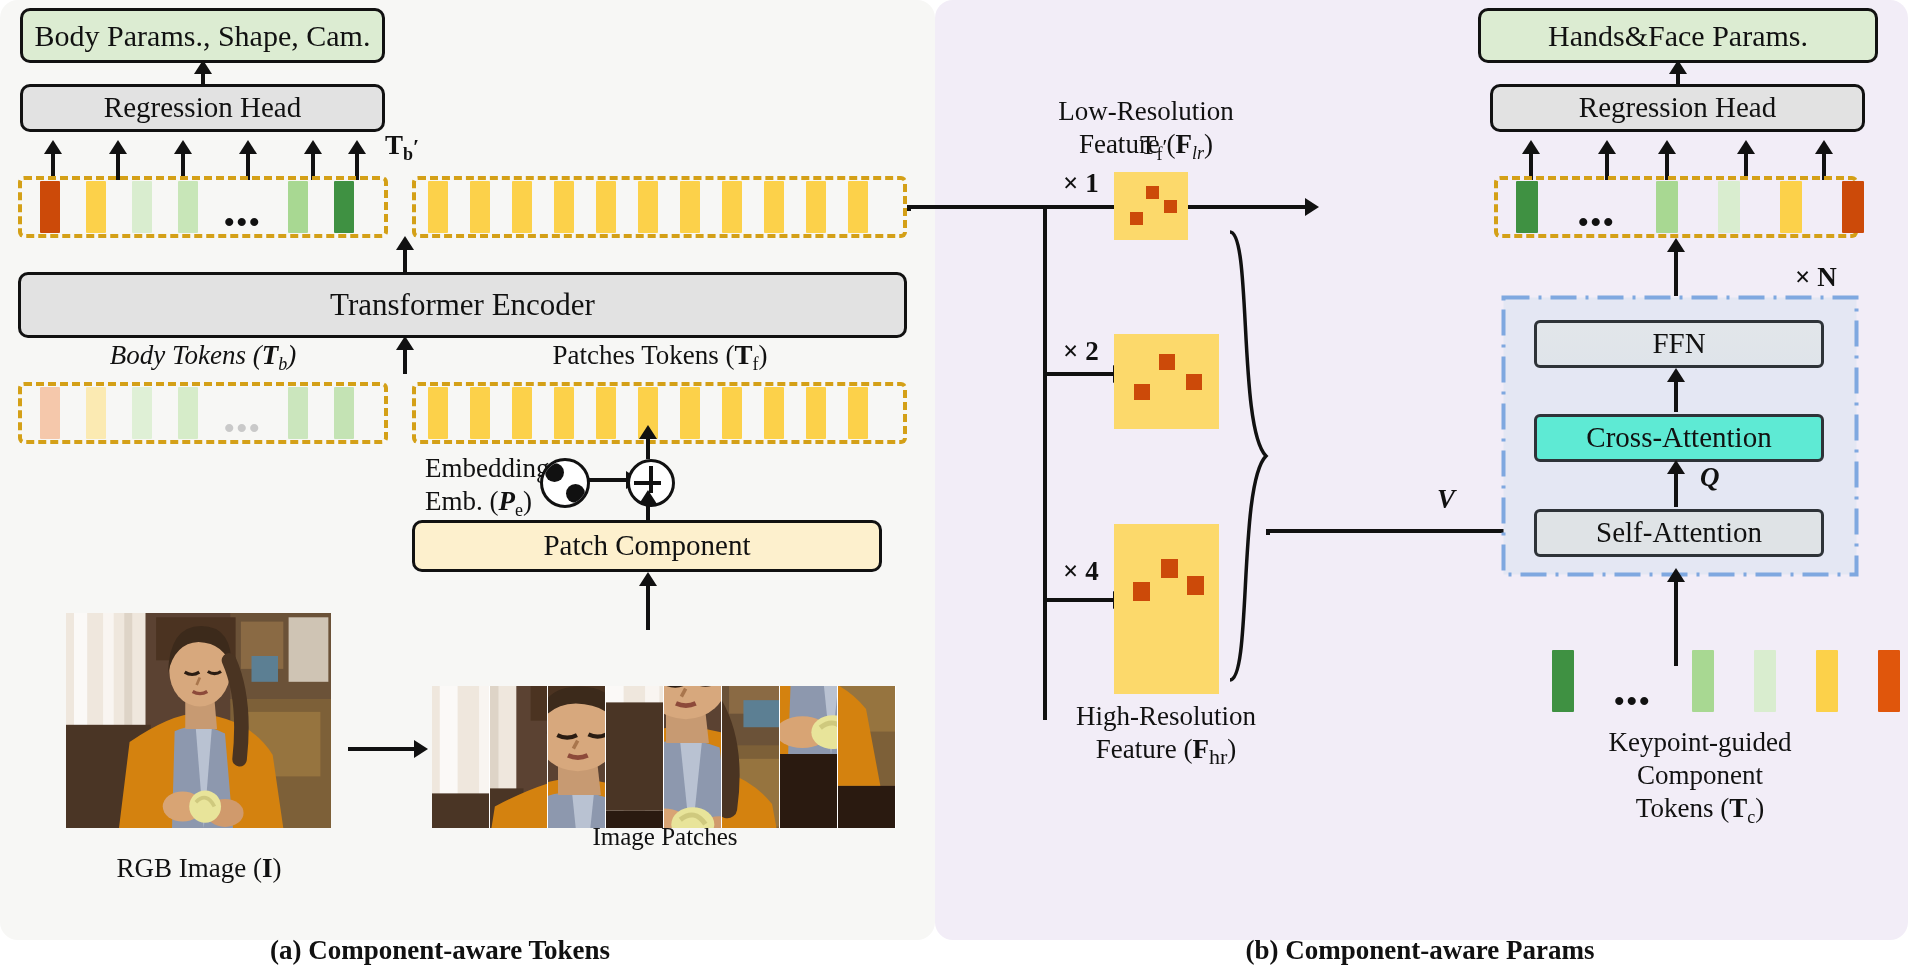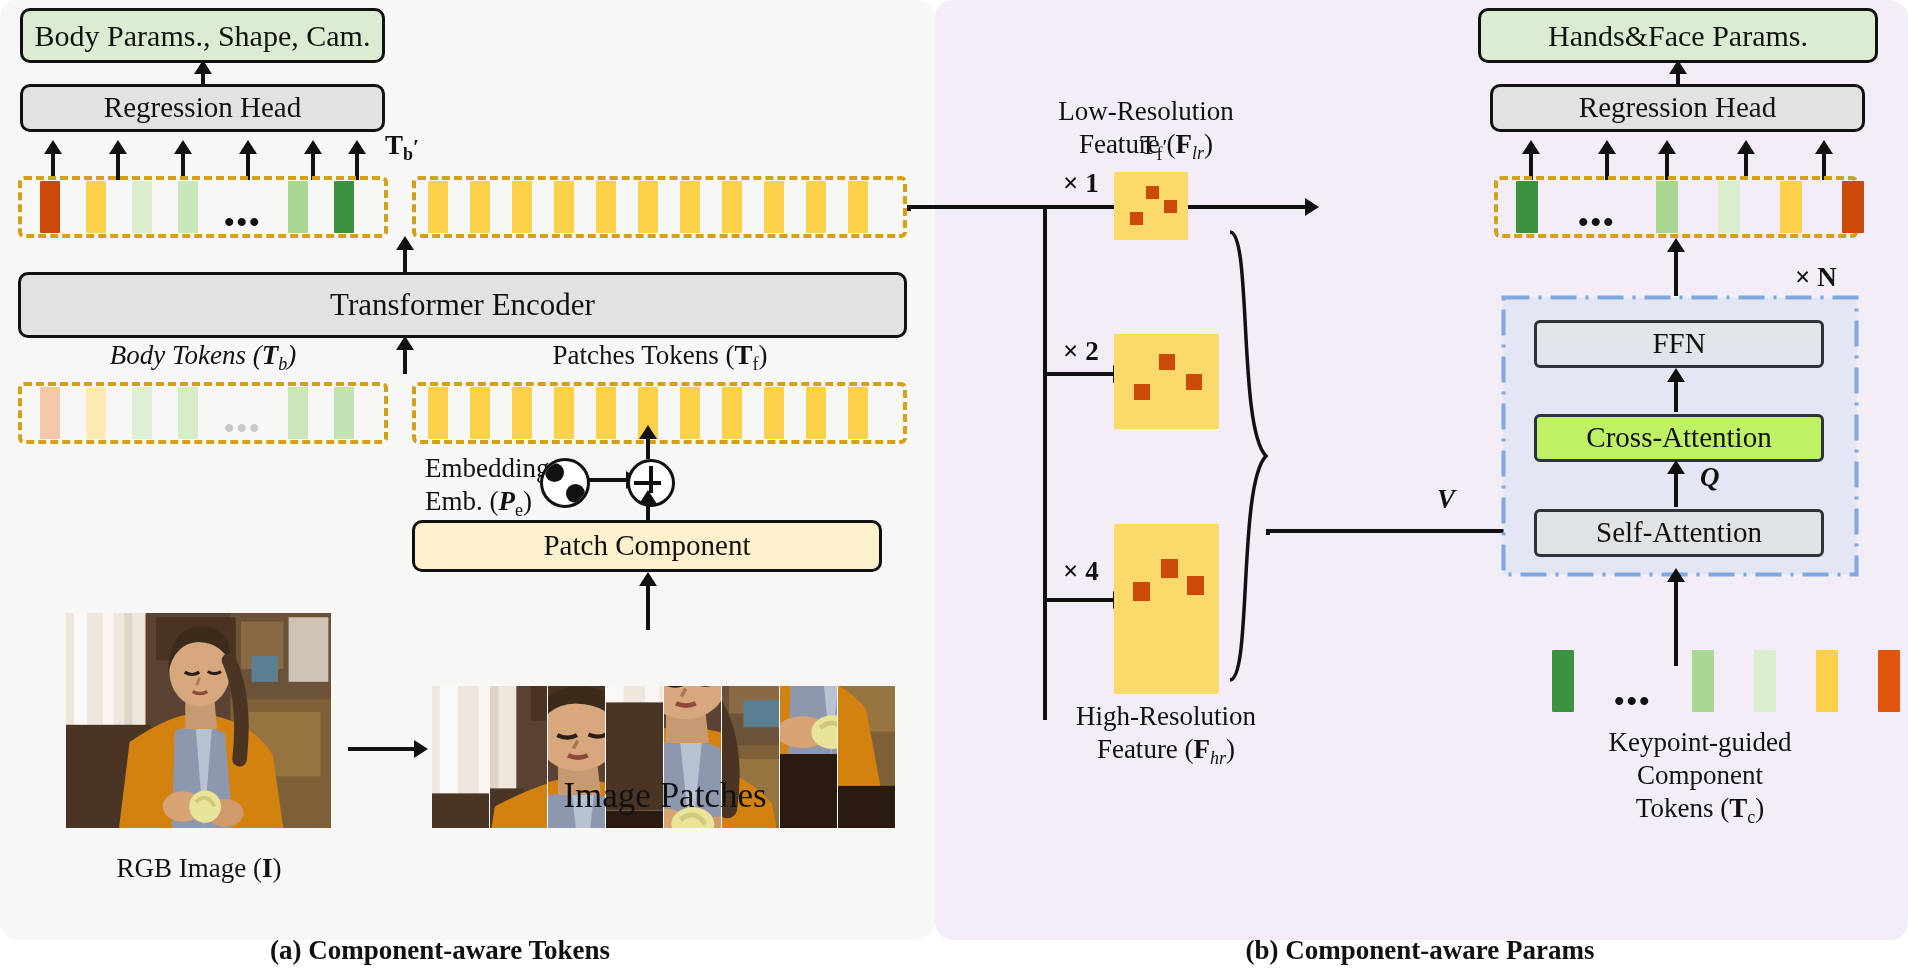--- a/index.html
+++ b/index.html
@@ -13,21 +13,21 @@
   .abs{position:absolute;}
 
   
   .box{position:absolute;box-sizing:border-box;border:3.5px solid #111;
        border-radius:10px;display:flex;align-items:center;justify-content:center;
        text-align:center;line-height:1.1;}
   .box.green{background:#dcecd2;}
   .box.grey{background:#e2e2e2;}
   .box.cream{background:#fdf0cd;}
   .box.ffn{background:linear-gradient(180deg,#e2e6ea,#dfe4ea);border:3px solid #2e3338;border-radius:6px;}
-  .box.cross{background:#bef264;border:3px solid #2e3338;border-radius:6px;}
+  .box.cross{background:#5eead4;border:3px solid #2e3338;border-radius:6px;}
   .box.self{background:#dfe3e6;border:3px solid #2e3338;border-radius:6px;}
 
   
   .dashgroup{position:absolute;box-sizing:border-box;
              border:4px dashed #d4a017;border-radius:6px;}
   .tokrow{position:absolute;display:flex;align-items:flex-end;}
   .tok{width:19px;height:58px;border-radius:1px;}
   .dots{font-size:30px;font-weight:bold;letter-spacing:2px;line-height:10px;
         position:relative;top:-6px;}
 
@@ -546,21 +546,21 @@
           <path d="M 175.29749999999999 198.66 q 14.31 -11.287500000000001 25.042500000000004 4.515" fill="none" stroke="#cfc97e" stroke-width="5.0085"></path>
         </svg>
       </div>
     </div>
   </div>
 
 <div class="lab c" style="left:199px;top:853px;font-size:27px;">
   <span>RGB Image (</span><b>I</b><span>)</span>
 </div>
 
-<div class="lab c" style="left:665px;top:776px;font-size:35px;">Image Patches</div>
+<div class="lab c" style="left:665px;top:823px;font-size:25px;">Image Patches</div>
 
 <div class="caption" style="left:440px;top:935px;">(a) Component-aware Tokens</div>
 
 <div class="plainline" style="left:907px;top:207px;width:3.5px;height:4px;"></div>
 <div class="harrow" style="left:907px;top:205px;width:400px;"></div>
 <div class="plainline" style="left:1043px;top:205px;width:4px;height:515px;"></div>
 
 <div class="mult" style="left:1063px;top:168px;">× 1</div>
 <div class="mult" style="left:1063px;top:336px;">× 2</div>
 <div class="mult" style="left:1063px;top:556px;">× 4</div>
@@ -586,21 +586,21 @@
 </div>
 
 <div class="fmap" style="left:1114px;top:524px;width:105px;height:170px;">
   <div class="kp" style="left:47px;top:35px;width:17px;height:19px;"></div>
   <div class="kp" style="left:73px;top:52px;width:17px;height:19px;"></div>
   <div class="kp" style="left:19px;top:58px;width:17px;height:19px;"></div>
 </div>
 
 <div class="lab c" style="left:1166px;top:700px;font-size:27px;line-height:1.22;text-align:center;">
   <span>High-Resolution</span><br>
-  <span>Feature (</span><b>F</b><sub style="font-size:18px;font-style:italic;">hr</sub><span>)</span>
+  <span>Feature (</span><b>F</b><sub style="font-size:22px;">hr</sub><span>)</span>
 </div>
 
 <svg class="bigbrace" style="left:1222px;top:228px;width:70px;height:460px;" viewBox="0 0 70 460">
   <path d="M8 4 C30 4 16 200 44 228 C16 256 30 452 8 452" fill="none" stroke="#111" stroke-width="3.5"></path>
 </svg>
 
 <div class="plainline" style="left:1266px;top:531px;width:4px;height:4px;"></div>
 <div class="harrow" style="left:1266px;top:529px;width:240px;"></div>
 <div class="qv" style="left:1437px;top:484px;">V</div>
 

